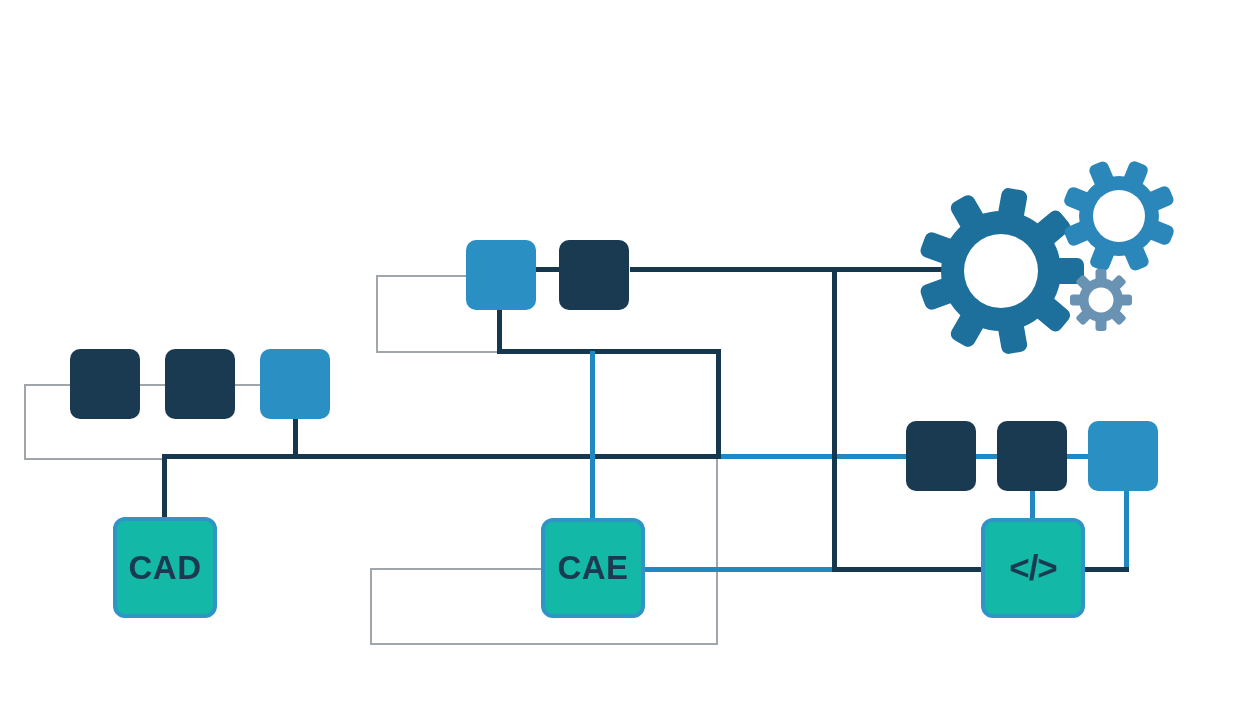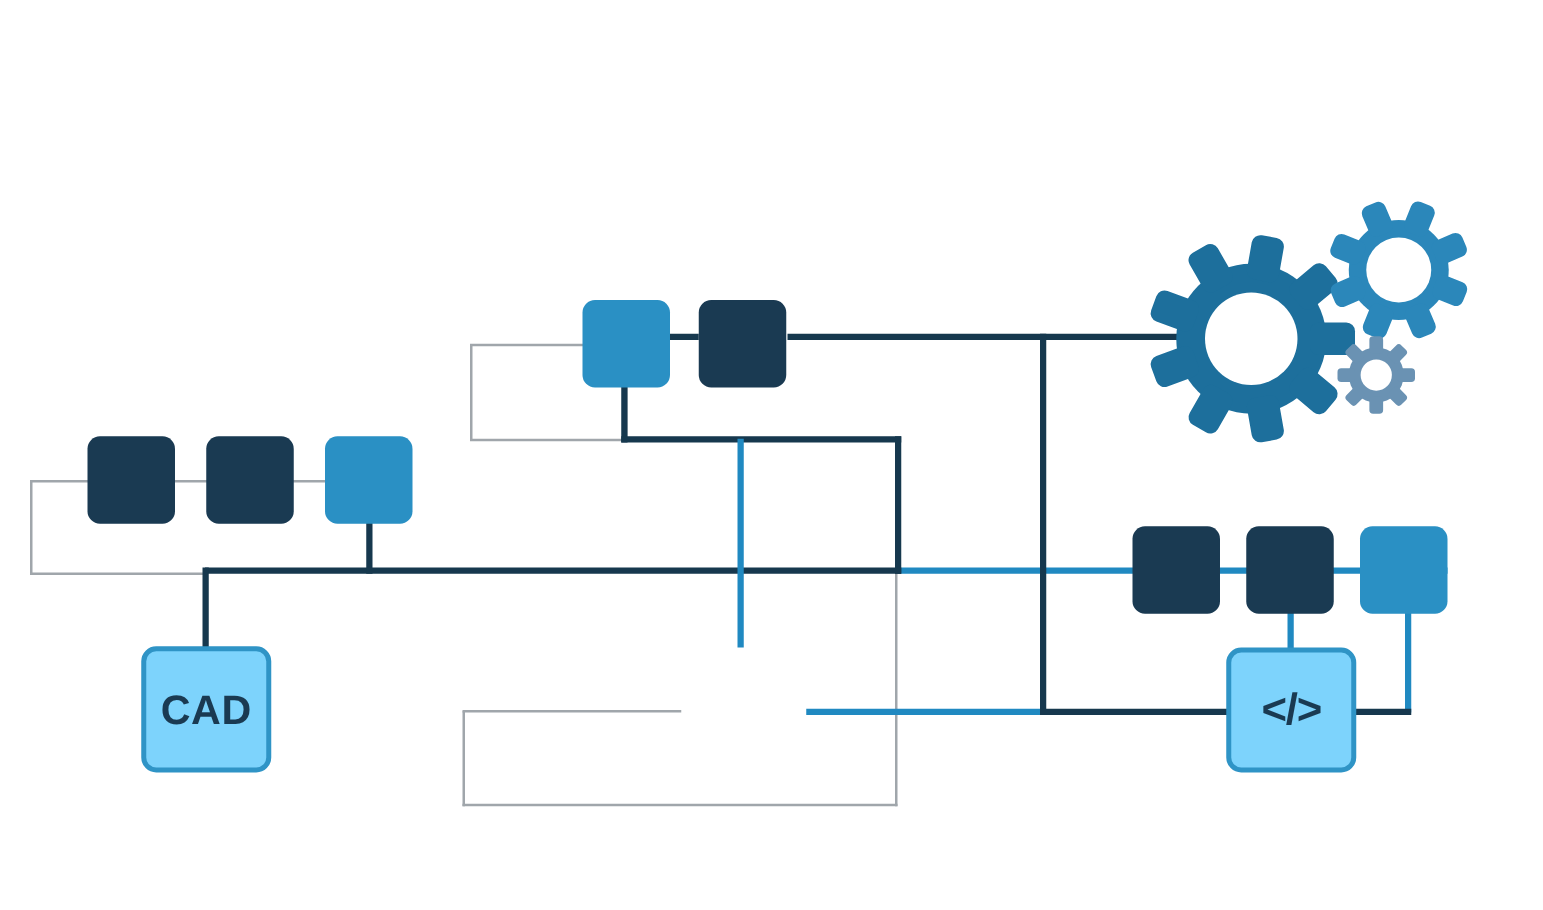--- a/index.html
+++ b/index.html
@@ -23,21 +23,21 @@
   .cluster .sq{width:70px;height:70px;border-radius:10px;}
   .cluster .sq.navy{background:var(--navy);}
   .cluster .sq.blue{background:var(--blue);}
   #cluster-left{left:70px;top:349px;gap:25px;}
   #cluster-top-middle{left:466px;top:240px;gap:23px;}
   #cluster-right{left:906px;top:421px;gap:21px;}
 
   
   .node-box{
     position:absolute;width:104px;height:100px;box-sizing:border-box;
-    background:#7dd3fc;border:4px solid var(--box-stroke);border-radius:12px;
+    background:#14b8a6;border:4px solid var(--box-stroke);border-radius:12px;
     display:flex;align-items:center;justify-content:center;
     z-index:6;
   }
   .node-box .node-label{
     color:var(--navy);font-weight:bold;font-size:33px;letter-spacing:0.5px;
   }
   #box-cad{left:113px;top:517px;height:101px;}
   #box-cae{left:541px;top:518px;}
   #box-code{left:981px;top:518px;}
   #box-code .node-label{font-size:35px;letter-spacing:-1px;}
@@ -87,20 +87,23 @@
     </div>
   <div class="cluster" id="cluster-right">
       <div class="sq navy"></div>
       <div class="sq navy"></div>
       <div class="sq blue"></div>
     </div>
 
   <div class="node-box" id="box-cad">
     <span class="node-label">CAD</span>
   </div>
+  <div class="node-box" id="box-cae">
+    <span class="node-label">CAE</span>
+  </div>
   <div class="node-box" id="box-code">
     <span class="node-label">&lt;/&gt;</span>
   </div>
 
   <svg id="gears" width="330" height="250" viewBox="880 120 330 250">
 
     <g transform="translate(1001,271)">
       <g fill="var(--gear-large)">
         <circle r="60"></circle>
         <rect x="-13" y="-83" width="26" height="36" rx="7" transform="rotate(10)"></rect>

